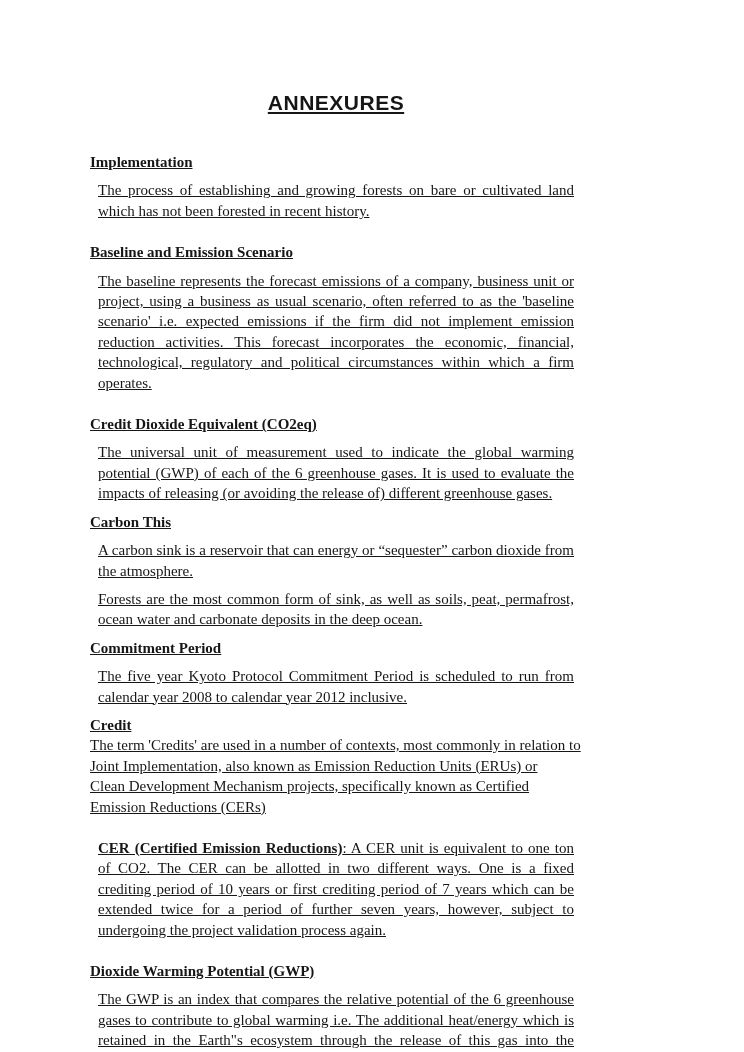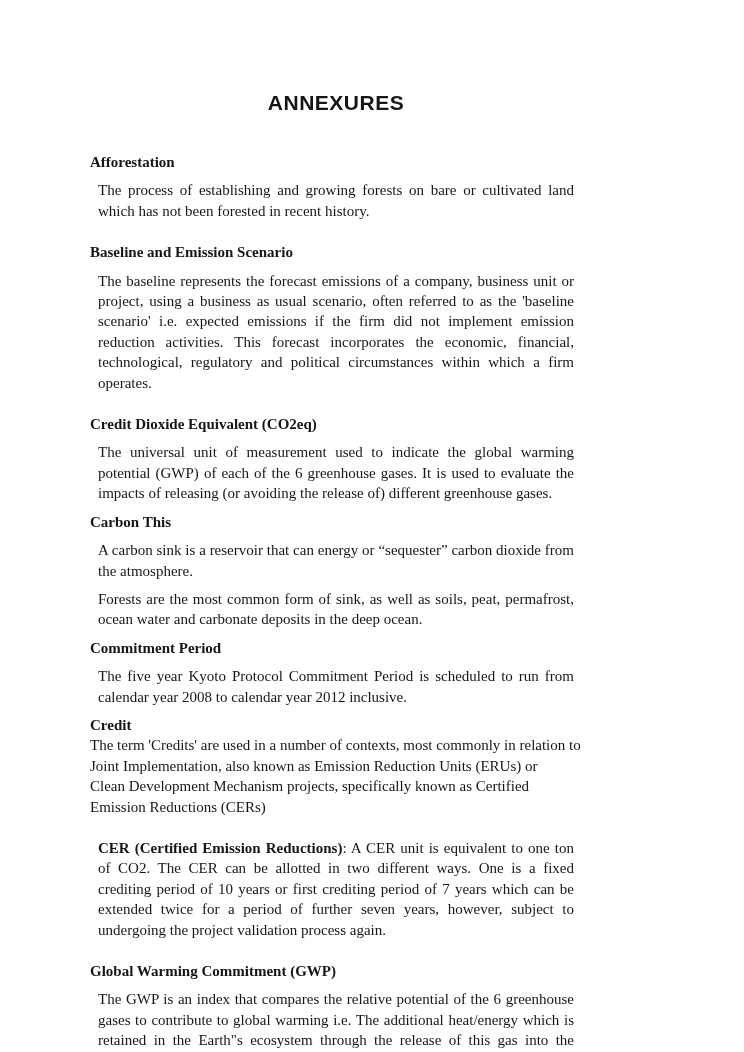--- a/index.html
+++ b/index.html
@@ -12,20 +12,21 @@
     width: 672px;
     height: 1052px;
     background: #ffffff;
     color: #161616;
     font-family: "Liberation Serif", "DejaVu Serif", serif;
     font-size: 15px;
     line-height: 20.4px;
     overflow: hidden;
     box-sizing: border-box;
     padding-top: 90px;
+    text-decoration: underline;
   }
   .doc-title {
     font-family: "Liberation Sans", "DejaVu Sans", sans-serif;
     font-weight: bold;
     font-size: 21px;
     line-height: 26px;
     text-align: center;
     letter-spacing: 0.5px;
     margin: 0 0 0 0;
   }
@@ -55,21 +56,21 @@
 </head>
 <body>
 
 <div class="page">
 
   <h1 class="doc-title">ANNEXURES</h1>
 
   <div class="content">
 
     <div class="sec">
-      <div class="sec-heading">Afforestation</div>
+      <div class="sec-heading">Implementation</div>
       <p class="para">The process of establishing and growing forests on bare or cultivated land which has not been forested in recent history.</p>
     </div>
 
     <div class="sec gap-before">
       <div class="sec-heading">Baseline and Emission Scenario</div>
       <p class="para">The baseline represents the forecast emissions of a company, business unit or project, using a business as usual scenario, often referred to as the 'baseline scenario' i.e. expected emissions if the firm did not implement emission reduction activities. This forecast incorporates the economic, financial, technological, regulatory and political circumstances within which a firm operates.</p>
     </div>
 
     <div class="sec gap-before">
       <div class="sec-heading">Credit Dioxide Equivalent (CO2eq)</div>
@@ -94,18 +95,18 @@
       <div class="plain-line">Clean Development Mechanism projects, specifically known as Certified</div>
       <div class="plain-line">Emission Reductions (CERs)</div>
     </div>
 
     <div class="sec gap-before">
       <p class="para"><span class="runin-heading">CER (Certified Emission Reductions)</span><span>: A CER unit is equivalent to one ton of CO2. The CER can be allotted in two different ways. One is a fixed crediting period of 10 years or first crediting period of 7 years which can be extended twice for a period of further seven years, however, subject to undergoing the project validation process again.</span></p>
     </div>
 
 
     <div class="sec gap-before">
-      <div class="sec-heading">Global Warming Commitment (GWP)</div>
+      <div class="sec-heading">Dioxide Warming Potential (GWP)</div>
       <p class="para last-just">The GWP is an index that compares the relative potential of the 6 greenhouse gases to contribute to global warming i.e. The additional heat/energy which is retained in the Earth"s ecosystem through the release of this gas into the atmosphere. The additional heat/energy impact of all other greenhouse gases are compared with the impacts of Carbon dioxide (CO2) and referred to in terms of a CO2 equivalent (CO2eq) i.e. Carbon dioxide has been designated a GWP of 1; Methane has a GWP of 23. The latest officially released GWP</p>
     </div>
 
   </div>
 </div>
 
 </body></html>

